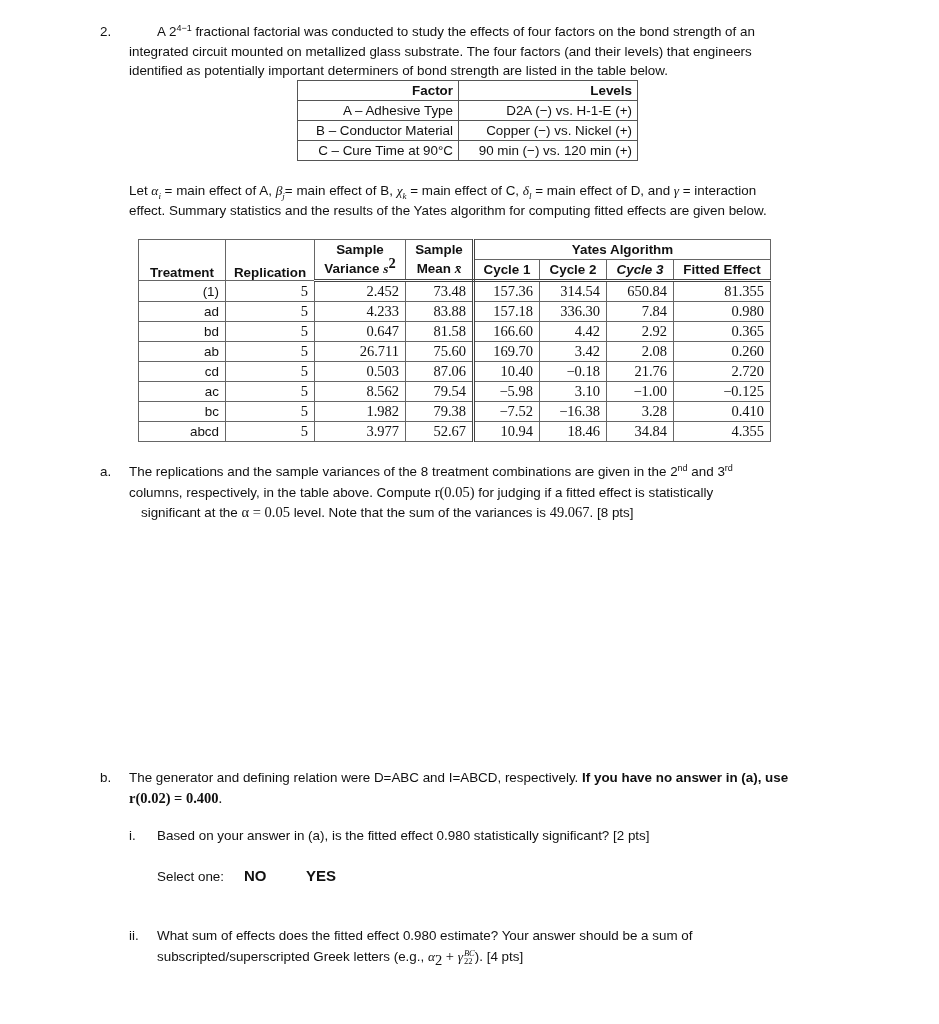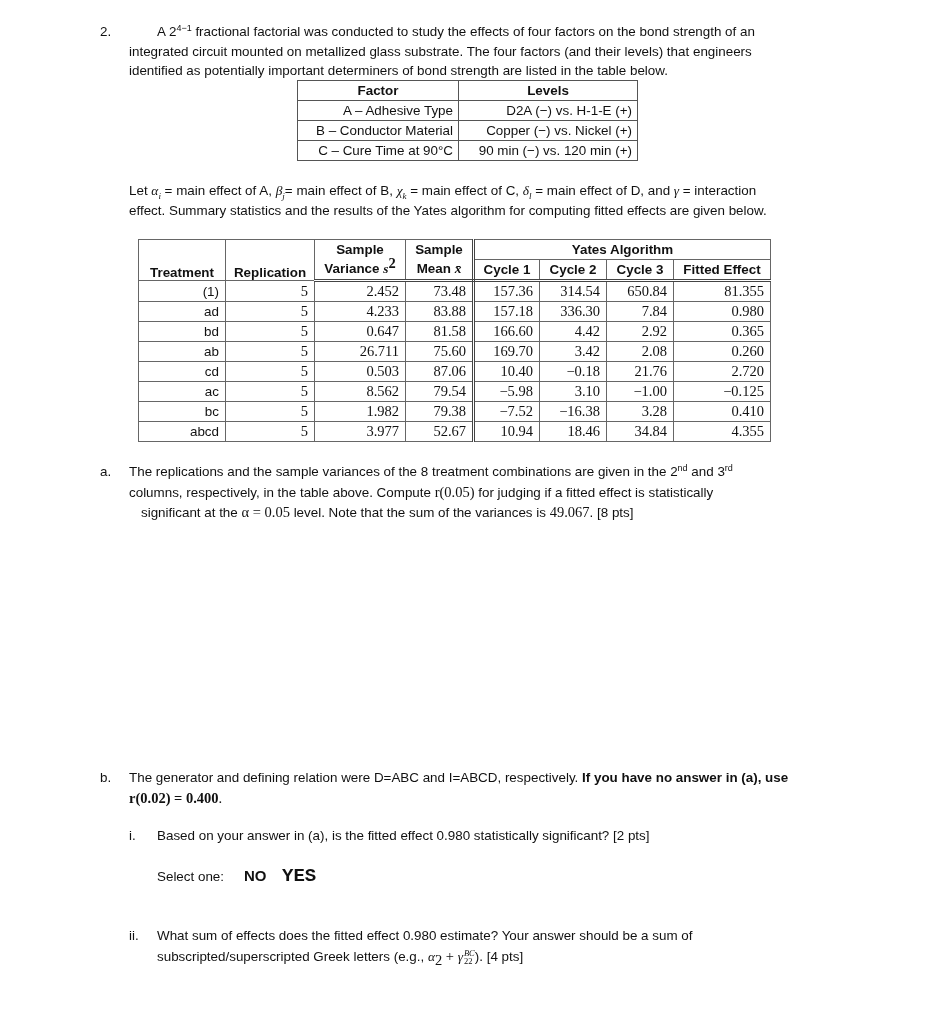--- a/index.html
+++ b/index.html
@@ -7,21 +7,21 @@
          font-family:"Liberation Sans", sans-serif; color:#111; font-size:13.4px; }
   .line { position:absolute; white-space:nowrap; line-height:20px; }
   .math { font-family:"Liberation Serif", serif; font-size:14.5px; }
   .mi { font-family:"Liberation Serif", serif; font-style:italic; }
   sup, sub { font-size:9px; line-height:0; }
   .bold { font-weight:bold; }
 
   
   table.factor { position:absolute; left:297px; top:80px; border-collapse:collapse; }
   table.factor td, table.factor th { border:1px solid #555; padding:0 5px; height:19px; font-size:13.4px; white-space:nowrap; }
-  table.factor th { font-weight:bold; text-align:center; }
+  table.factor th { font-weight:bold; text-align:right; }
   table.factor td { text-align:right; }
 
   
   table.yates { position:absolute; left:138px; top:239px; border-collapse:collapse; border:1.5px solid #333; }
   table.yates th { font-size:13.4px; font-weight:bold; padding:0 5px; height:19px; white-space:nowrap; border:1px solid #666; }
   table.yates td { font-family:"Liberation Serif", serif; font-size:14.5px; text-align:right; padding:0 6px; height:19px; border:1px solid #666; white-space:nowrap; }
   table.yates td.tr { font-family:"Liberation Sans", sans-serif; font-size:13.4px; }
   table.yates thead tr:last-child th { border-bottom:3px double #444; }
   .dbl-r { border-right:3px double #444 !important; }
 </style>
@@ -70,21 +70,21 @@
       <th rowspan="2" style="vertical-align:bottom; width:78px;text-align:center;">Replication</th>
       <th style="border-bottom:none; width:80px;">Sample</th>
       <th class="dbl-r" style="border-bottom:none; width:56px;">Sample</th>
       <th colspan="4">Yates Algorithm</th>
     </tr>
     <tr>
       <th style="border-top:none;"><span>Variance </span><span class="mi">s</span><sup class="math">2</sup></th>
       <th class="dbl-r" style="border-top:none;"><span>Mean </span><span class="mi">x̄</span></th>
       <th style="width:54px;">Cycle 1</th>
       <th style="width:56px;">Cycle 2</th>
-      <th style="width:56px;">Cycle 3</th>
+      <th style="width:56px;font-style:italic;">Cycle 3</th>
       <th style="width:86px;">Fitted Effect</th>
     </tr>
   </thead>
   <tbody>
     <tr>
       <td class="tr">(1)</td>
       <td>5</td>
       <td>2.452</td>
       <td class="dbl-r">73.48</td>
       <td>157.36</td>
@@ -182,19 +182,19 @@
 </div>
 <div class="line math bold" style="left:129px; top:788px;">
   <span>r(0.02) = 0.400</span><span style="font-weight:normal;">.</span>
 </div>
 
 <div class="line" style="left:129px; top:826px;">i.</div>
 <div class="line" style="left:157px; top:826px;">Based on your answer in (a), is the fitted effect 0.980 statistically significant?  [2 pts]</div>
 
 <div class="line" style="left:157px; top:867px;">Select one:</div>
 <div class="line bold" style="left:244px; top:866px; font-size:15px; cursor:pointer;">NO</div>
-<div class="line bold" style="left:282px; top:866px; font-size:19px; cursor:pointer;font-family:Liberation Mono, monospace;">YES</div>
+<div class="line bold" style="left:306px; top:866px; font-size:15px; cursor:pointer;">YES</div>
 
 <div class="line" style="left:129px; top:926px;">ii.</div>
 <div class="line" style="left:157px; top:926px;">What sum of effects does the fitted effect 0.980 estimate? Your answer should be a sum of</div>
 <div class="line" style="left:157px; top:946px;">
   <span>subscripted/superscripted Greek letters (e.g., </span><span class="mi">α</span><sub class="math">2</sub><span class="math"> + </span><span class="mi">γ</span><span style="display:inline-block; vertical-align:middle; line-height:8px; font-size:8.5px; margin-left:1px;"><span class="mi" style="display:block;">BC</span><span class="math" style="display:block; font-size:8.5px;">22</span></span><span>).  [4 pts]</span>
 </div>
 
 </body></html>

